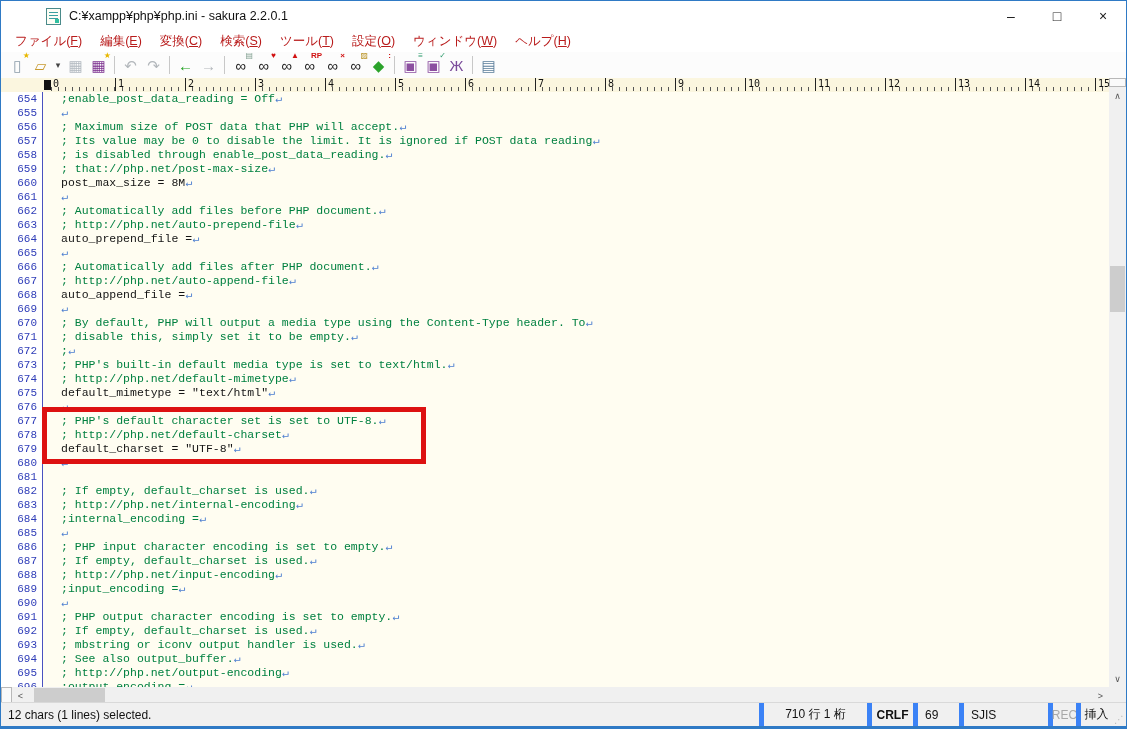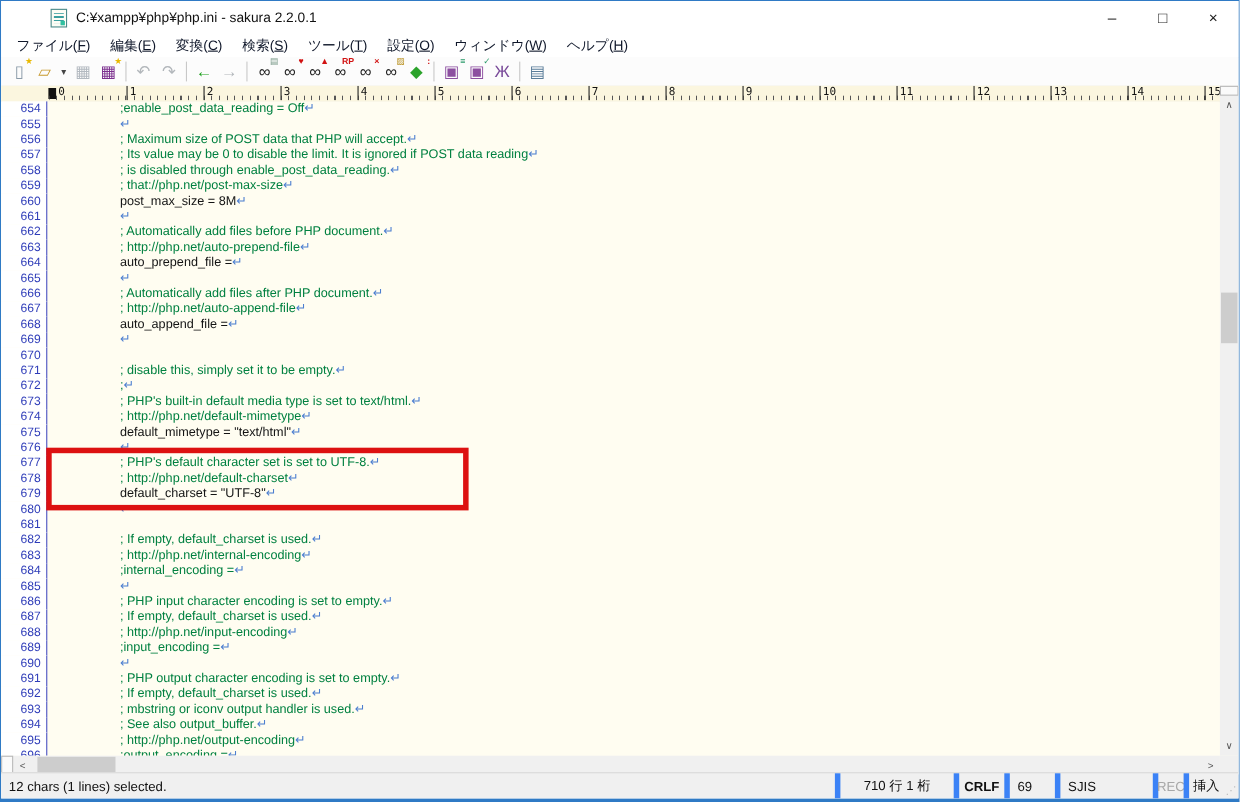--- a/index.html
+++ b/index.html
@@ -14,21 +14,21 @@
     box-sizing:border-box;position:relative;flex:none;}
   .doc-icon:before{content:"";position:absolute;left:2px;top:3px;right:2px;height:9px;
     background:repeating-linear-gradient(180deg,#3aa0a0 0 1px,transparent 1px 3px);}
   .doc-icon:after{content:"";position:absolute;right:1px;bottom:1px;width:4px;height:4px;background:#30c0a0;}
   .title-text{font-size:12.5px;color:#111;margin-left:8px;}
   .win-controls{margin-left:auto;display:flex;height:30px;}
   .win-btn{width:46px;height:30px;display:flex;align-items:center;justify-content:center;
     font-size:14px;color:#222;}
   
   .menubar{height:21px;display:flex;align-items:center;padding-left:5px;font-size:12.5px;background:#fff;}
-  .menu-item{padding:2px 9px;color:#0f172a;white-space:nowrap;}
+  .menu-item{padding:2px 9px;color:#b91c1c;white-space:nowrap;}
   
   .toolbar{height:26px;display:flex;align-items:center;padding-left:5px;background:#fcfcfc;
     border-bottom:1px solid #e6e6e6;}
   .tbtn{width:23px;height:22px;position:relative;display:flex;align-items:center;justify-content:center;
     font-size:15px;flex:none;}
   .tbtn.narrow{width:12px;font-size:9px;}
   .tbtn .base{line-height:1;}
   .tbtn .ovl{position:absolute;top:-2px;right:-1px;font-size:8px;font-weight:bold;line-height:1;}
   .tbtn.disabled{opacity:.75;}
   .tsep{width:1px;height:18px;background:#c8c8c8;margin:0 4px;flex:none;}
@@ -37,21 +37,21 @@
   .ruler{position:absolute;top:0;left:0;width:1108px;height:14px;background:#fbf6df;
     border-bottom:1px solid #dcd8c2;overflow:hidden;}
   .rseg{position:absolute;top:0;height:13px;width:70px;
     background-image:repeating-linear-gradient(90deg,transparent 0,transparent 6px,#555 6px,#555 7px);
     background-size:100% 4px;background-position:left bottom;background-repeat:no-repeat;}
   .rseg.t{border-left:1px solid #222;}
   .rseg .rlab{position:absolute;left:2px;top:0;font-size:10px;color:#111;
     font-family:"DejaVu Sans Mono",monospace;}
   .ruler-caret{position:absolute;left:43px;top:2px;width:7px;height:10px;background:#111;}
   .textpane{position:absolute;top:14px;left:0;width:1108px;height:595px;overflow:hidden;background:#fffdf1;}
-  .line{display:flex;height:14px;line-height:14px;font-family:Liberation Sans, sans-serif;font-size:11.5px;gap:48px;}
+  .line{display:flex;height:14px;line-height:14px;font-family:Liberation Mono, monospace;font-size:11.5px;}
   .num{flex:0 0 36px;text-align:right;padding-right:5px;background:#fff;border-right:1px solid #4a52c0;
     color:#2e3cb8;font-size:11px;}
   .ltext{white-space:pre;padding-left:18px;}
   .line.comment .txt{color:#008040;}
   .line.plain .txt{color:#141414;}
   .cr{color:#4d7fd0;}
   .highlight-box{position:absolute;left:41px;top:329px;width:384px;height:57px;box-sizing:border-box;
     border:5px solid #dd1111;pointer-events:none;}
   
   .vscroll{position:absolute;top:0;right:0;width:17px;height:609px;background:#f0f0f0;}
@@ -293,20 +293,21 @@
         <div class="line plain">
           <span class="num">668</span>
           <span class="ltext"><span class="txt">auto_append_file =</span><span class="cr">↵</span></span>
         </div>
         <div class="line plain">
           <span class="num">669</span>
           <span class="ltext"><span class="txt"></span><span class="cr">↵</span></span>
         </div>
         <div class="line comment">
           <span class="num">670</span>
+          <span class="ltext"><span class="txt">; By default, PHP will output a media type using the Content-Type header. To</span><span class="cr">↵</span></span>
         </div>
         <div class="line comment">
           <span class="num">671</span>
           <span class="ltext"><span class="txt">; disable this, simply set it to be empty.</span><span class="cr">↵</span></span>
         </div>
         <div class="line comment">
           <span class="num">672</span>
           <span class="ltext"><span class="txt">;</span><span class="cr">↵</span></span>
         </div>
         <div class="line comment">

